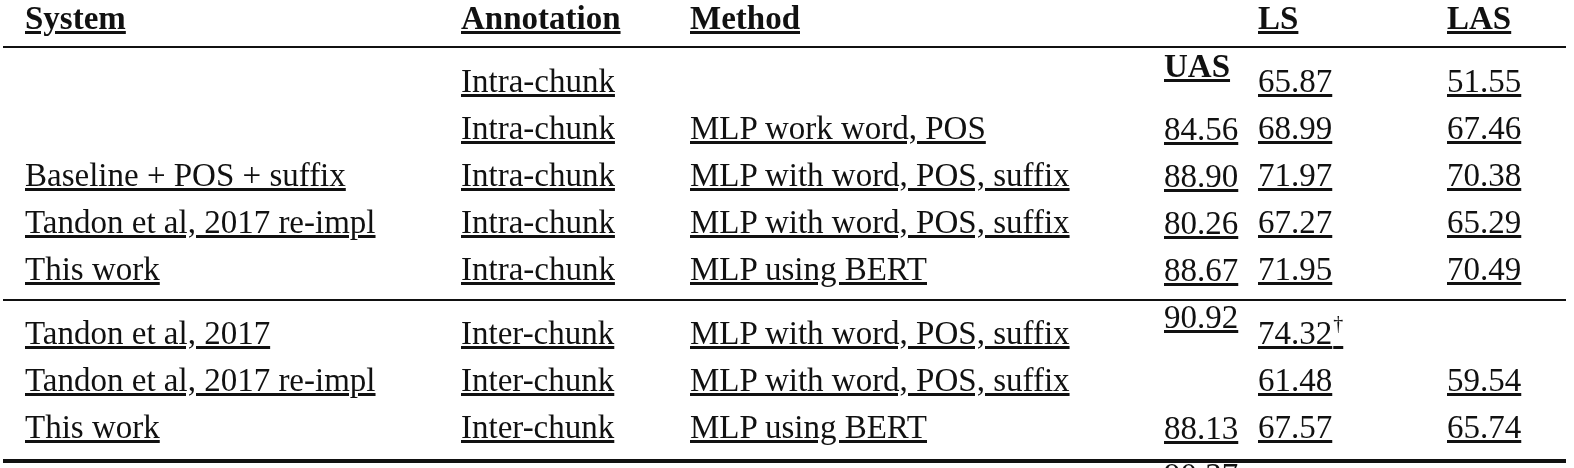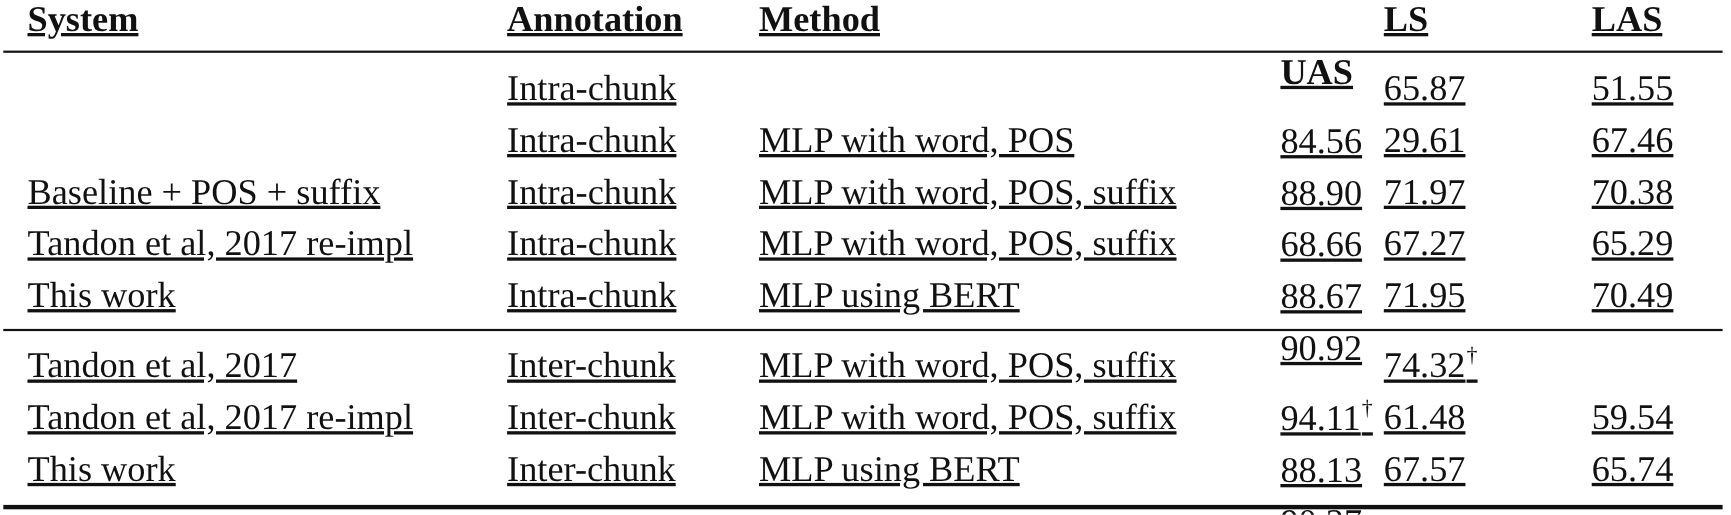--- a/index.html
+++ b/index.html
@@ -78,31 +78,31 @@
 
   <div class="row" style="top:63px;">
     <span class="cell c-annot">Intra-chunk</span>
     <span class="cell c-uas">84.56</span>
     <span class="cell c-ls">65.87</span>
     <span class="cell c-las">51.55</span>
   </div>
 
   <div class="row" style="top:110px;">
     <span class="cell c-annot">Intra-chunk</span>
-    <span class="cell c-method">MLP with word, POS</span>
+    <span class="cell c-method">MLP work word, POS</span>
     <span class="cell c-uas">88.90</span>
-    <span class="cell c-ls">29.61</span>
+    <span class="cell c-ls">68.99</span>
     <span class="cell c-las">67.46</span>
   </div>
 
   <div class="row" style="top:157px;">
     <span class="cell c-system">Baseline + POS + suffix</span>
     <span class="cell c-annot">Intra-chunk</span>
     <span class="cell c-method">MLP with word, POS, suffix</span>
-    <span class="cell c-uas">68.66</span>
+    <span class="cell c-uas">80.26</span>
     <span class="cell c-ls">71.97</span>
     <span class="cell c-las">70.38</span>
   </div>
 
   <div class="row" style="top:204px;">
     <span class="cell c-system">Tandon et al, 2017 re-impl</span>
     <span class="cell c-annot">Intra-chunk</span>
     <span class="cell c-method">MLP with word, POS, suffix</span>
     <span class="cell c-uas">88.67</span>
     <span class="cell c-ls">67.27</span>
@@ -117,21 +117,20 @@
     <span class="cell c-ls">71.95</span>
     <span class="cell c-las">70.49</span>
   </div>
 
   <div class="rule rule-mid"></div>
 
   <div class="row" style="top:315px;">
     <span class="cell c-system">Tandon et al, 2017</span>
     <span class="cell c-annot">Inter-chunk</span>
     <span class="cell c-method">MLP with word, POS, suffix</span>
-    <span class="cell c-uas"><span>94.11</span><span class="dagger">†</span></span>
     <span class="cell c-ls"><span>74.32</span><span class="dagger">†</span></span>
   </div>
 
   <div class="row" style="top:362px;">
     <span class="cell c-system">Tandon et al, 2017 re-impl</span>
     <span class="cell c-annot">Inter-chunk</span>
     <span class="cell c-method">MLP with word, POS, suffix</span>
     <span class="cell c-uas">88.13</span>
     <span class="cell c-ls">61.48</span>
     <span class="cell c-las">59.54</span>

